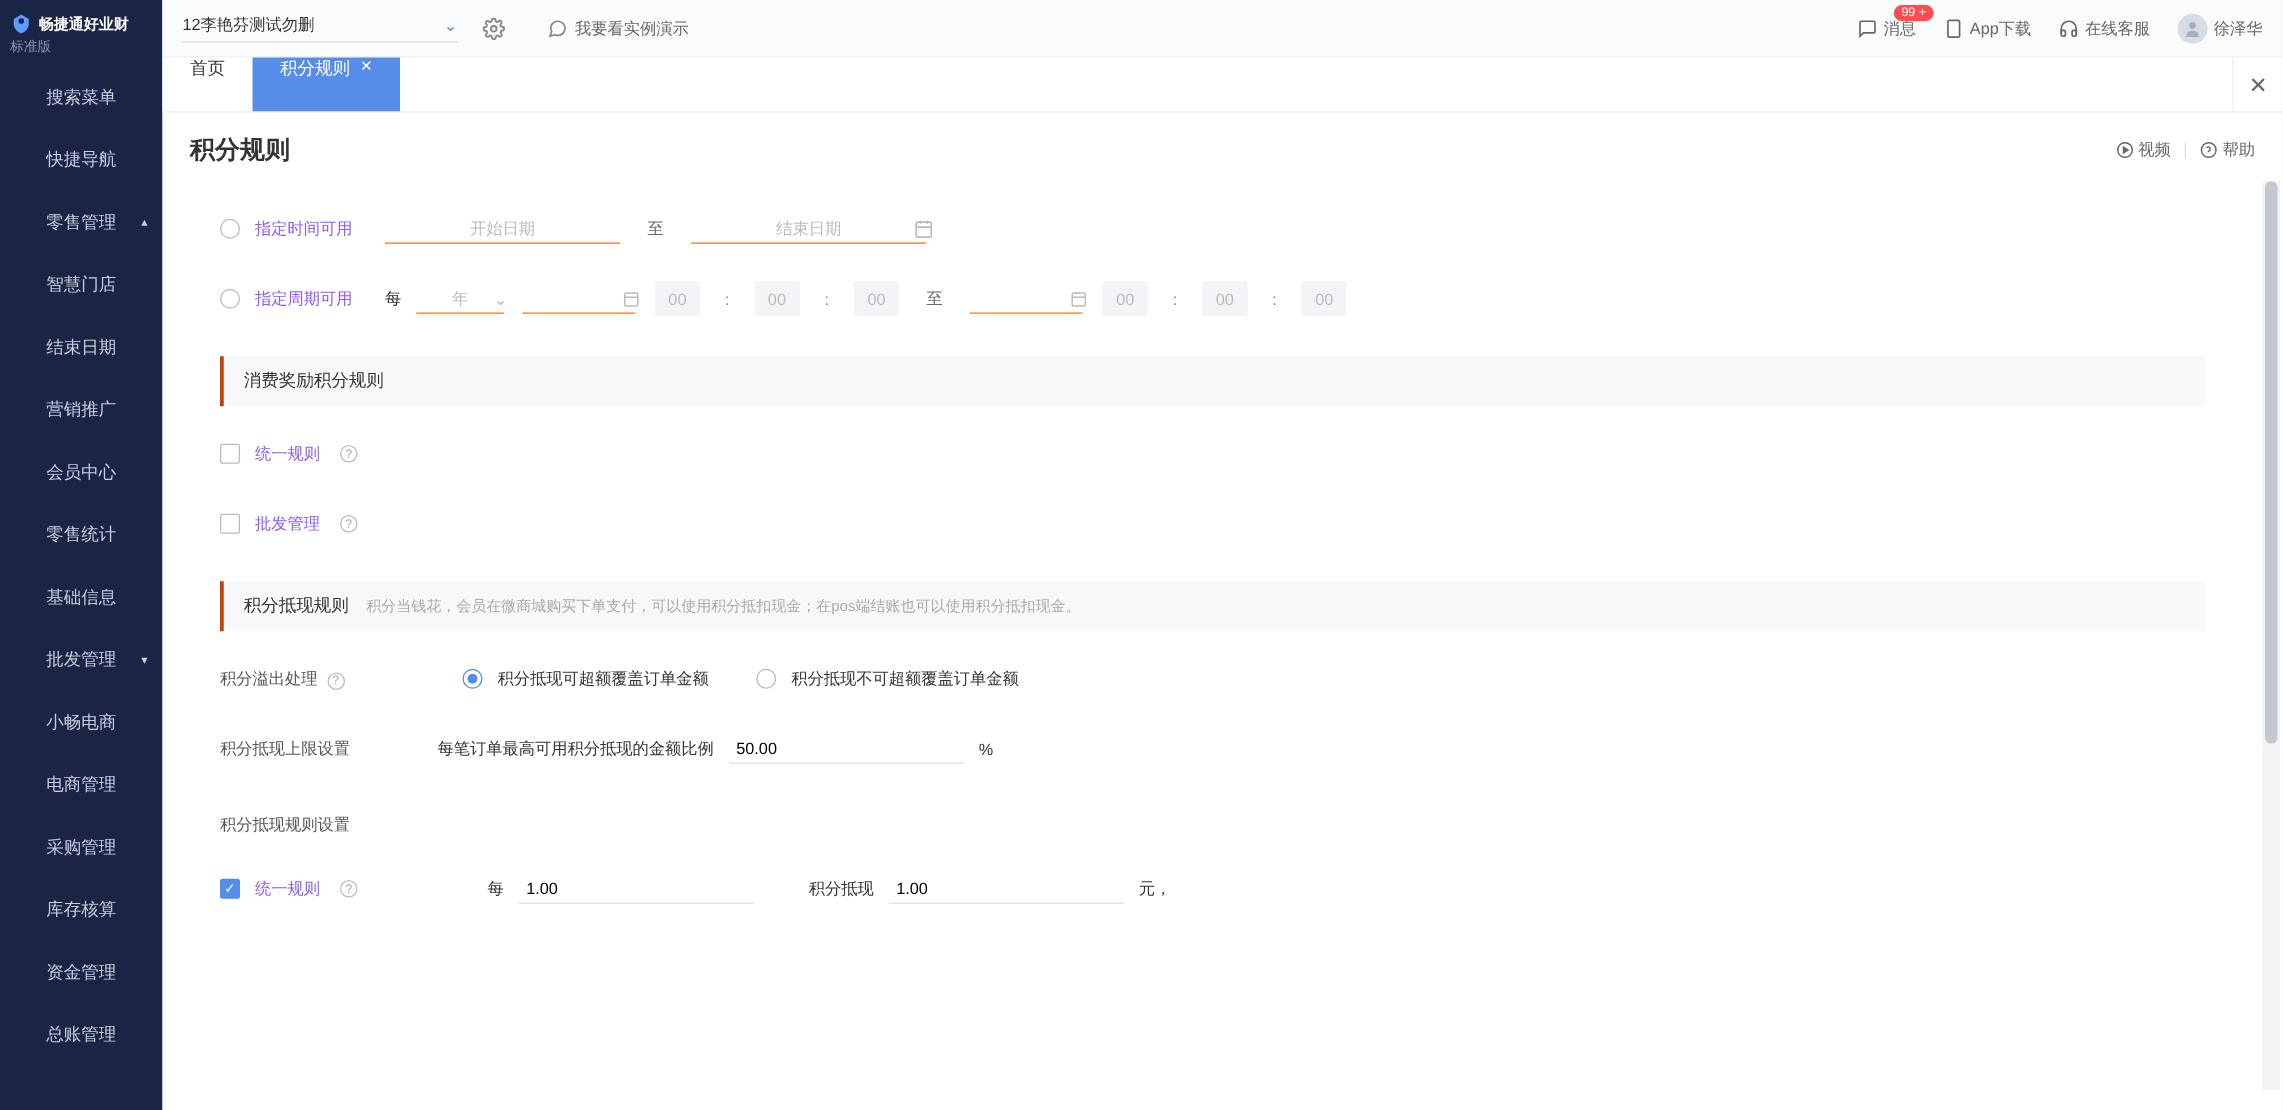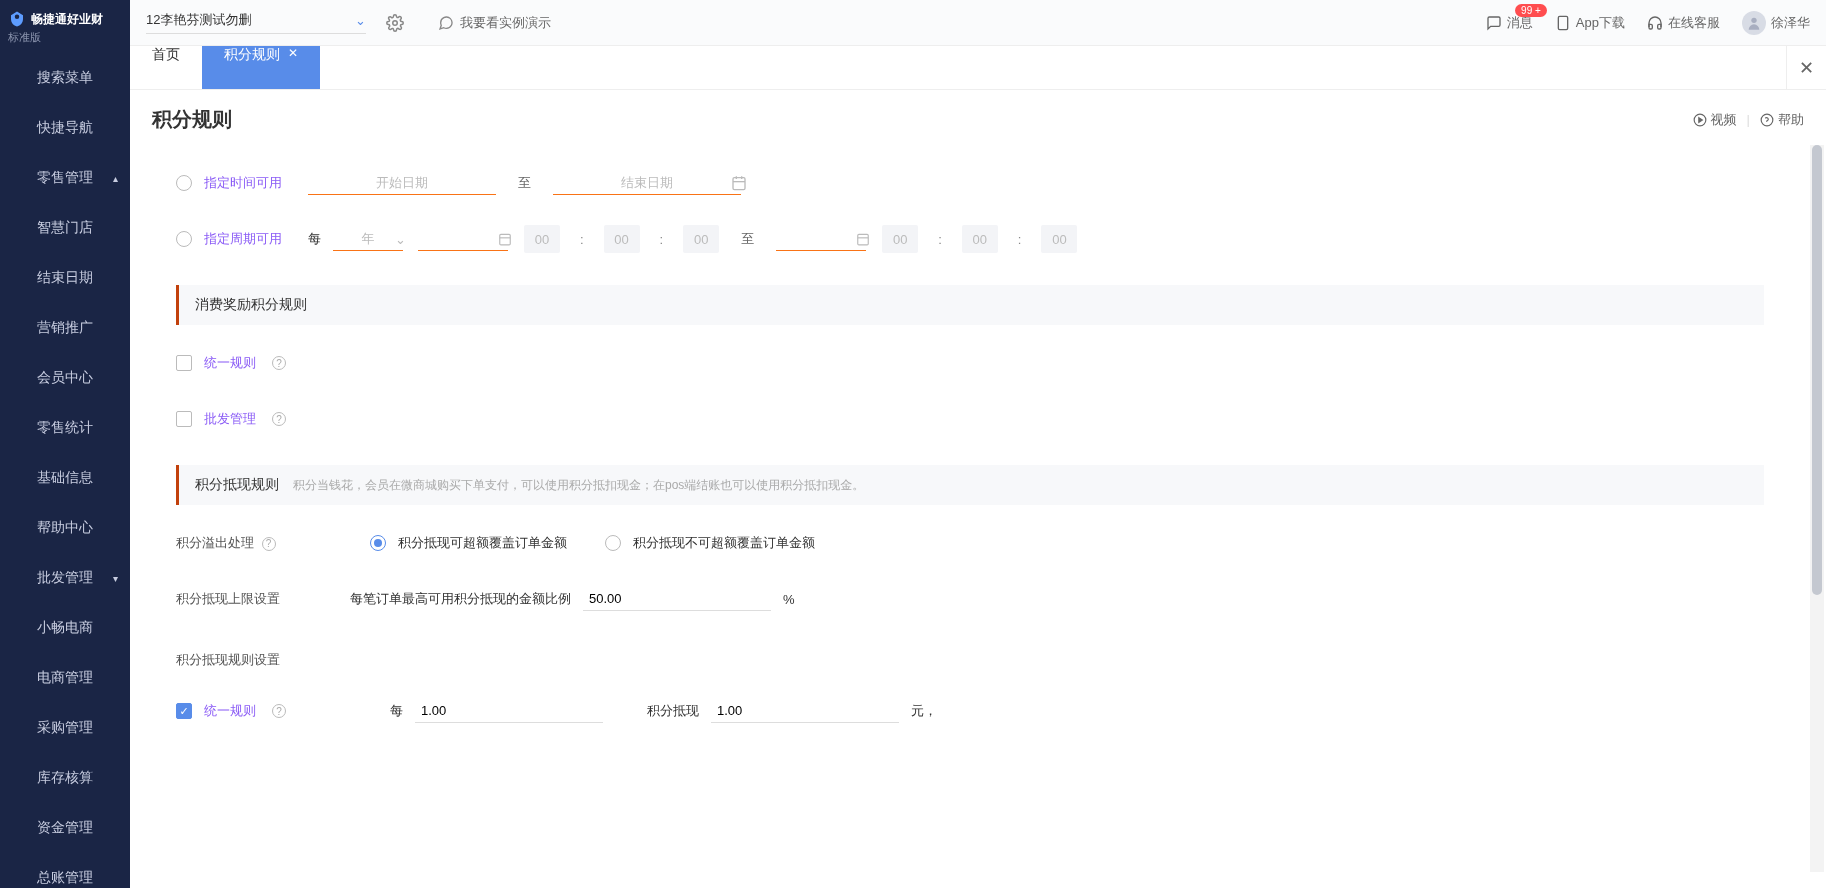--- a/index.html
+++ b/index.html
@@ -119,23 +119,20 @@
           <span>营销推广</span>
         </div>
       <div class="sidebar-item sub">
           <span>会员中心</span>
         </div>
       <div class="sidebar-item sub">
           <span>零售统计</span>
         </div>
       <div class="sidebar-item sub">
           <span>基础信息</span>
-        </div>
-      <div class="sidebar-item sub">
-          <span>帮助中心</span>
         </div>
       <div class="sidebar-item">
           <span>批发管理</span>
           <span class="arrow">▾</span>
         </div>
       <div class="sidebar-item">
           <span>小畅电商</span>
         </div>
       <div class="sidebar-item">
           <span>电商管理</span>

